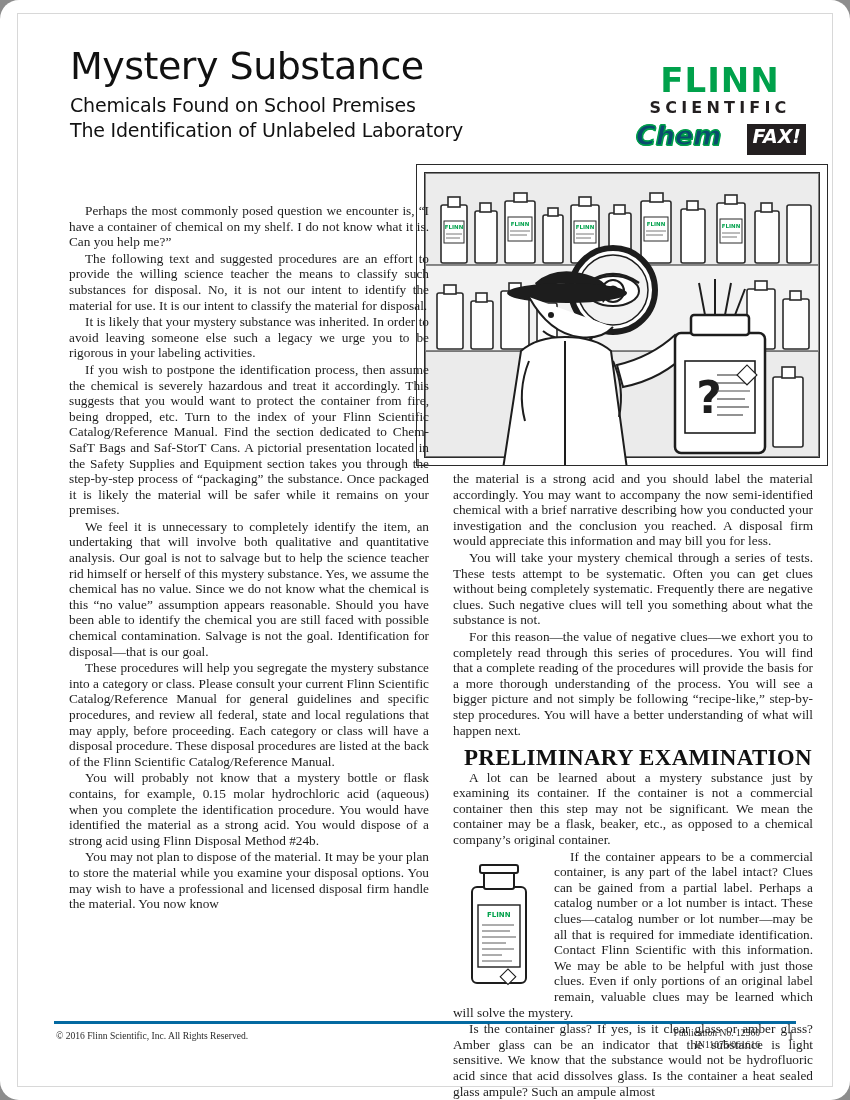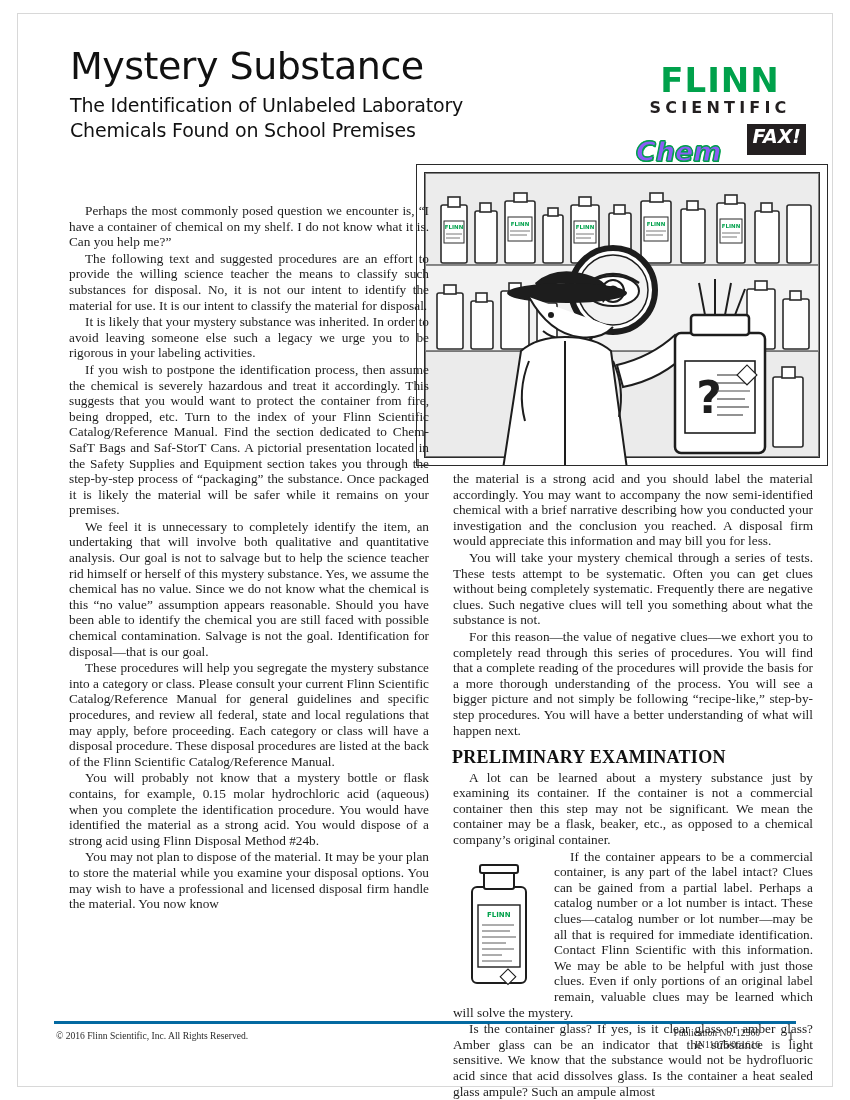--- a/index.html
+++ b/index.html
@@ -9,20 +9,21 @@
   }
   .page {
     position: relative;
     width: 850px;
     height: 1100px;
     background: #ffffff;
     margin: 0 auto;
     overflow: hidden;
     font-family: "Liberation Serif", serif;
     color: #1a1a1a;
+    border-radius: 19px;
   }
   .sheet {
     position: absolute;
     left: 18px;
     top: 14px;
     width: 814px;
     height: 1072px;
     background: #ffffff;
     box-shadow: 0 0 0 1px #d8d8d8;
   }
@@ -87,26 +88,26 @@
     margin-top: 2px;
   }
   .logo-chemfax {
     margin-top: 4px;
     position: relative;
     height: 30px;
   }
   .logo-chem {
     position: absolute;
     left: 6px;
-    top: 16px;
+    top: 0;
     font-family: "DejaVu Sans", sans-serif;
     font-style: italic;
     font-weight: bold;
     font-size: 27px;
-    color: #8b5cf6;
+    color: #0c4a6e;
     -webkit-text-stroke: 1px #00a14b;
     text-shadow: 1px 1px 0 #00a14b, -1px 0 0 #00a14b, 0 -1px 0 #00a14b, 0 1px 0 #00a14b;
     letter-spacing: 0px;
     line-height: 28px;
   }
   .logo-fax {
     position: absolute;
     right: 4px;
     top: 2px;
     background: #231f20;
@@ -147,23 +148,23 @@
     color: #1d1d1d;
   }
   .col-left { left: 14px; top: 0; }
   .col-right { left: 398px; top: 268px; }
   .col p {
     margin: 1px;
     text-indent: 16px;
   }
   .section-head {
     font-family: "Liberation Serif", serif;
-    font-size: 18px;
+    font-size: 23px;
     letter-spacing: 0.3px;
-    margin: 12px 0 4px 0;
+    margin: 12px 0 4px 12px;
     text-indent: 0;
     color: #111;
   }
   .wrap-figure {
     float: left;
     width: 92px;
     height: 140px;
     margin: 4px 10px 2px 0;
     shape-outside: margin-box;
   }
@@ -206,22 +207,22 @@
   <div class="sheet">
 
     <div class="content">
       <div class="masthead">
 
         <div class="title-block">
           <div class="doc-title">
             <div>Mystery Substance</div>
           </div>
           <div class="doc-subtitle">
+            <div>Chemicals Found on School Premises</div>
             <div>The Identification of Unlabeled Laboratory</div>
-            <div>Chemicals Found on School Premises</div>
           </div>
         </div>
 
         <div class="logo">
           <div class="logo-flinn">FLINN</div>
           <div class="logo-sci">SCIENTIFIC</div>
           <div class="logo-chemfax">
             <span class="logo-chem">Chem</span>
             <span class="logo-fax">FAX!</span>
           </div>

